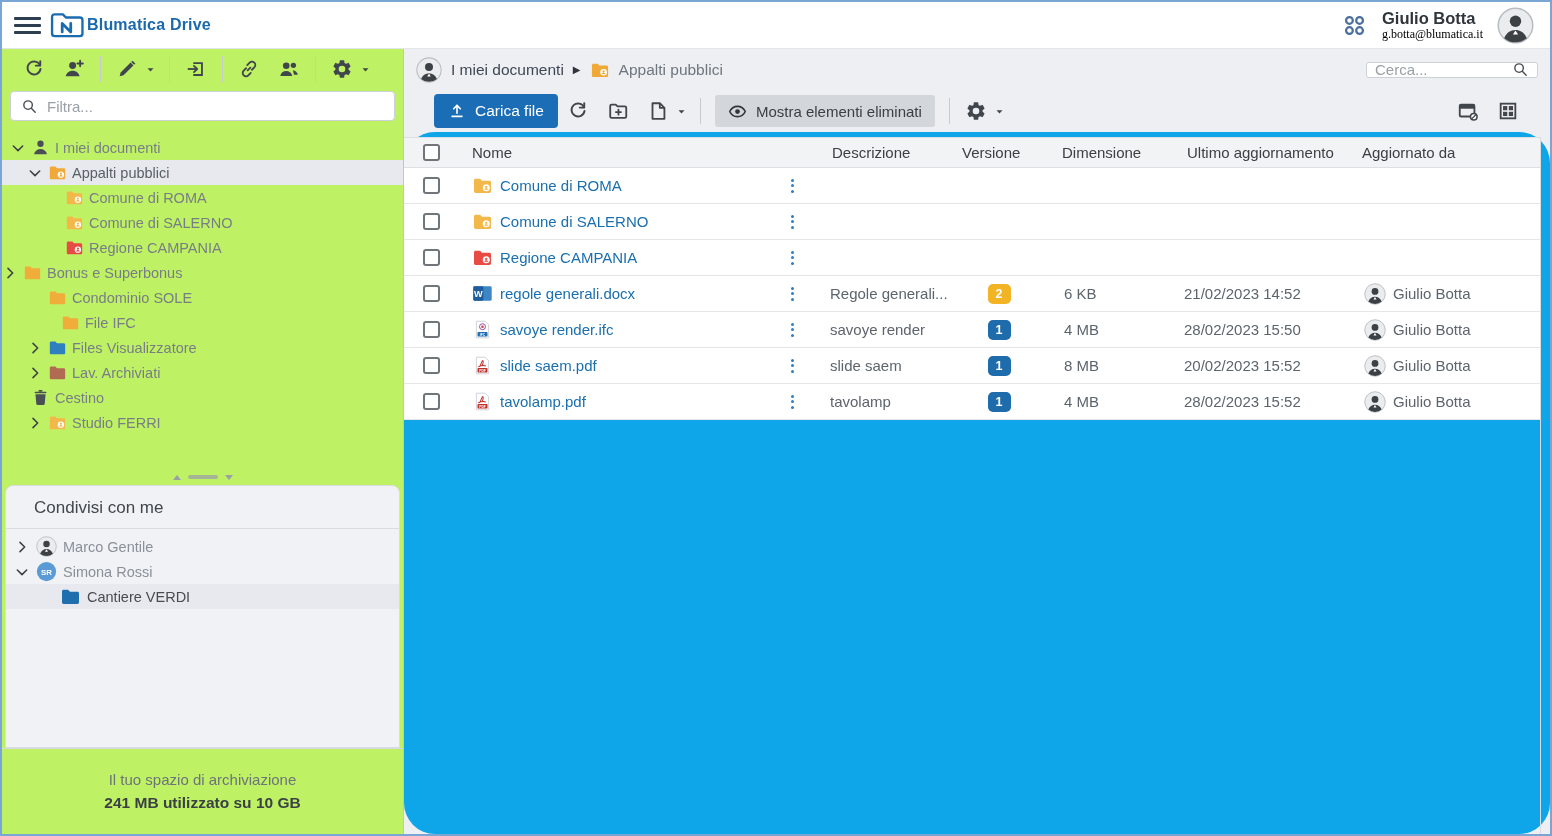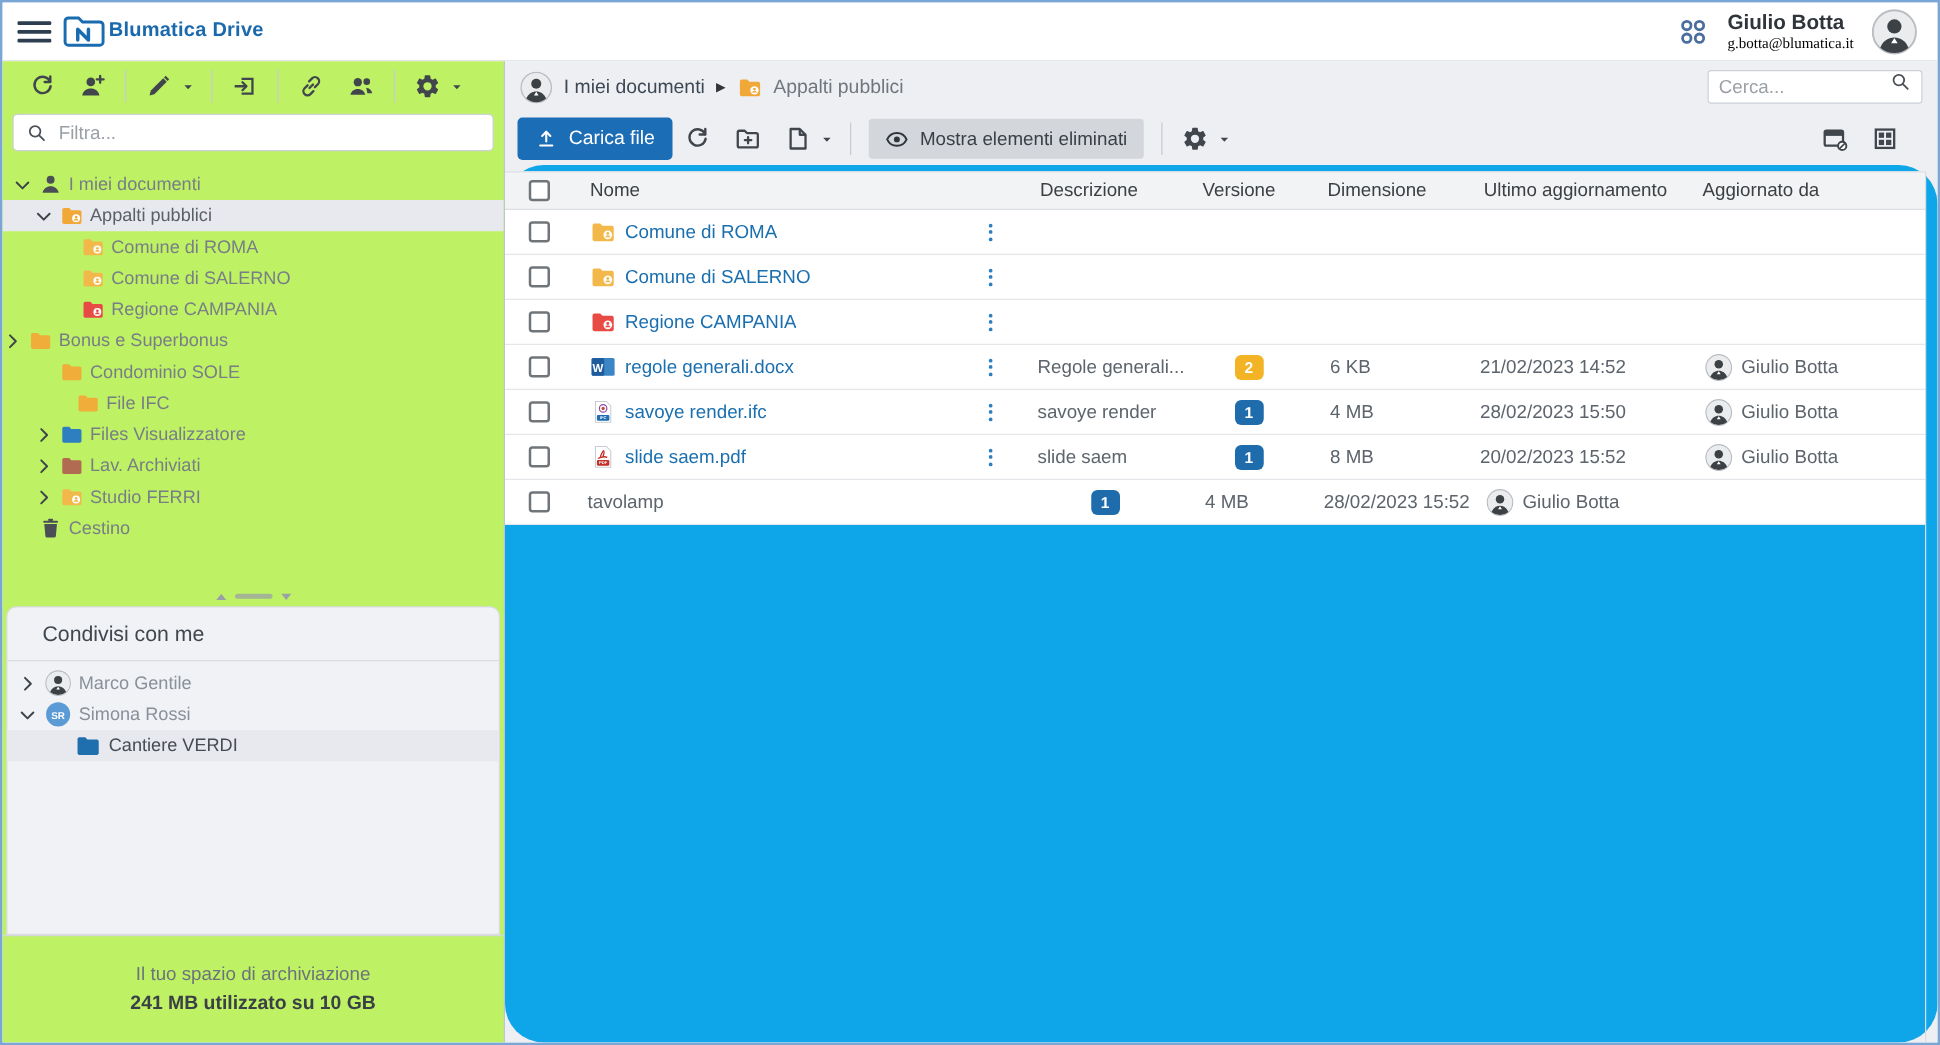--- a/index.html
+++ b/index.html
@@ -64,24 +64,24 @@
 
   
   .main { flex:1; display:flex; flex-direction:column; background:#edeff3; min-width:0; }
   .crumb-row { height:41px; display:flex; align-items:center; padding:0 12px; }
   .breadcrumb { display:flex; align-items:center; gap:9px; }
   .crumb-avatar { width:26px; height:26px; }
   .crumb-root { font-size:15.5px; color:#3e4854; cursor:pointer; }
   .crumb-sep { font-size:10px; color:#2f353b; }
   .crumb-folder { width:20px; height:20px; }
   .crumb-current { font-size:15.5px; color:#6f767e; }
-  .search-box { margin-left:auto; width:172px; height:27px; border:1px solid #ccd1d7; background:#fff; border-radius:3px; display:flex; padding:0 8px; gap:2px; }
+  .search-box { margin-left:auto; width:172px; height:16px; border:1px solid #ccd1d7; background:#fff; border-radius:3px; display:flex; align-items:center; padding:0 8px; gap:2px; }
 
   .toolbar { height:42px; display:flex; align-items:center; padding:0 10px; }
-  .btn-primary { height:34px; background:#1b6db6; color:#fff; border:none; border-radius:4px; display:flex; align-items:center; gap:9px; padding:11px 14px; font-size:15.5px; font-family:inherit; cursor:pointer; }
+  .btn-primary { height:34px; background:#1b6db6; color:#fff; border:none; border-radius:4px; display:flex; align-items:center; gap:9px; padding:11px 14px; font-size:15.5px; font-family:inherit; cursor:pointer;margin-left:20px; }
   .btn-primary .ico { width:18px; height:18px; color:#fff; }
   .btn-gray { height:32px; background:#d3d6da; border:none; border-radius:3px; display:flex; align-items:center; gap:9px; padding:0 13px; font-size:15px; color:#3a3f45; font-family:inherit; cursor:pointer; }
   .btn-gray .ico { width:19px; height:19px; color:#2f353b; }
   .tb-group { display:flex; align-items:center; }
   .toolbar-right { margin-left:auto; display:flex; align-items:center; padding-right:12px; }
 
   .files-area { flex:1; background:#0ea5e9; padding-top:5px;border-radius:31px; }
   .table-wrap { border-right:1px solid #d9dce1; margin-right:9px; height:100%; }
   .thead, .trow { display:grid; grid-template-columns:55px 360px 130px 100px 125px 175px 1fr; align-items:center; }
   .thead { height:31px; background:#f2f3f5; border-top:1px solid #dcdfe3; border-bottom:1px solid #dcdfe3; font-size:15px; color:#3c4043; }
@@ -339,46 +339,46 @@
               <path d="M9 5l7 7-7 7" fill="none" stroke="currentColor" stroke-width="2.4" stroke-linecap="round" stroke-linejoin="round"></path>
             </svg>
           </span>
           <span class="ico titem-ico">
             <svg viewBox="0 0 24 24" xmlns="http://www.w3.org/2000/svg">
               <path d="M2.3 6.1c0-.9.8-1.7 1.7-1.7h5.3l2.1 2.1h8.6c.9 0 1.7.8 1.7 1.7v10.6c0 .9-.8 1.7-1.7 1.7H4c-.9 0-1.7-.8-1.7-1.7z" fill="#b06b52"></path>
             </svg>
           </span>
           <span class="tlabel">Lav. Archiviati</span>
         </div>
+        <div class="tree-row" style="padding-left: 8px;">
+          <span class="chev"></span>
+          <span class="ico titem-ico">
+            <svg viewBox="0 0 24 24" xmlns="http://www.w3.org/2000/svg">
+              <rect x="4.5" y="4.6" width="15" height="2" rx="1" fill="#4a4f55"></rect>
+              <rect x="9.5" y="2.4" width="5" height="2.4" rx="1" fill="#4a4f55"></rect>
+              <path d="M5.6 7.8h12.8l-1.1 12.1a1.8 1.8 0 0 1-1.8 1.6H8.5a1.8 1.8 0 0 1-1.8-1.6z" fill="#4a4f55"></path>
+            </svg>
+          </span>
+          <span class="tlabel">Cestino</span>
+        </div>
         <div class="tree-row" style="padding-left: 25px;">
           <span class="chev">
             <svg viewBox="0 0 24 24" xmlns="http://www.w3.org/2000/svg">
               <path d="M9 5l7 7-7 7" fill="none" stroke="currentColor" stroke-width="2.4" stroke-linecap="round" stroke-linejoin="round"></path>
             </svg>
           </span>
           <span class="ico titem-ico">
             <svg viewBox="0 0 24 24" xmlns="http://www.w3.org/2000/svg">
               <path d="M2.3 6.1c0-.9.8-1.7 1.7-1.7h5.3l2.1 2.1h8.6c.9 0 1.7.8 1.7 1.7v10.6c0 .9-.8 1.7-1.7 1.7H4c-.9 0-1.7-.8-1.7-1.7z" fill="#f2b94a"></path>
               <circle cx="16.3" cy="14.7" r="4" fill="#fff"></circle>
               <circle cx="16.3" cy="13.5" r="1.35" fill="#f2b94a"></circle>
               <path d="M13.8 16.9c.4-1.1 1.4-1.9 2.5-1.9s2.1.8 2.5 1.9z" fill="#f2b94a"></path>
             </svg>
           </span>
           <span class="tlabel">Studio FERRI</span>
-        </div>
-        <div class="tree-row" style="padding-left: 8px;">
-          <span class="chev"></span>
-          <span class="ico titem-ico">
-            <svg viewBox="0 0 24 24" xmlns="http://www.w3.org/2000/svg">
-              <rect x="4.5" y="4.6" width="15" height="2" rx="1" fill="#4a4f55"></rect>
-              <rect x="9.5" y="2.4" width="5" height="2.4" rx="1" fill="#4a4f55"></rect>
-              <path d="M5.6 7.8h12.8l-1.1 12.1a1.8 1.8 0 0 1-1.8 1.6H8.5a1.8 1.8 0 0 1-1.8-1.6z" fill="#4a4f55"></path>
-            </svg>
-          </span>
-          <span class="tlabel">Cestino</span>
         </div>
       </div>
     <div class="splitter">
       <span class="tri-up"></span>
       <span class="split-bar"></span>
       <span class="tri-down"></span>
     </div>
     <div class="shared-panel">
       <div class="shared-title">Condivisi con me</div>
       <div class="shared-items" id="shared-items">
@@ -753,20 +753,36 @@
                     <path d="M12 15.2l-1.7 2.7h3.4z" fill="#fff"></path>
                   </svg>
                 </span>
                 <span>Giulio Botta</span>
               </div>
             </div>
             <div class="trow">
               <div class="cell-check">
                 <span class="checkbox"></span>
               </div>
+              <div class="cell-name">
+                <span class="ico file-ico">
+                  <svg viewBox="0 0 24 24" xmlns="http://www.w3.org/2000/svg">
+                    <path d="M5 2.5h10l4 4v15H5z" fill="#fff" stroke="#c9ced4" stroke-width="1"></path>
+                    <path d="M9.3 12c1.6-2.9 2.3-6 3.1-5.7.9.3.3 3.2-.6 5.6m-4.6 1.6c2.6-1.3 6.6-1.9 8.6-1" fill="none" stroke="#c2302a" stroke-width="1.2"></path>
+                    <rect x="6.3" y="14.8" width="11.4" height="5.2" rx="1" fill="#c2302a"></rect>
+                    <text x="12" y="18.9" text-anchor="middle" font-size="3.8" font-weight="bold" fill="#fff" font-family="Liberation Sans,sans-serif">PDF</text>
+                  </svg>
+                </span>
+                <span class="name-link">tavolamp.pdf</span>
+                <span class="kebab">
+                  <i></i>
+                  <i></i>
+                  <i></i>
+                </span>
+              </div>
               <div class="cell-desc">tavolamp</div>
               <div class="cell-version">
                 <span class="badge" style="background: rgb(30, 108, 171);">1</span>
               </div>
               <div class="cell-size">4 MB</div>
               <div class="cell-updated">28/02/2023 15:52</div>
               <div class="cell-by">
                 <span class="ico row-avatar">
                   <svg viewBox="0 0 24 24" xmlns="http://www.w3.org/2000/svg">
                     <circle cx="12" cy="12" r="11.2" fill="#ebecee" stroke="#b9bdc2" stroke-width="1"></circle>

